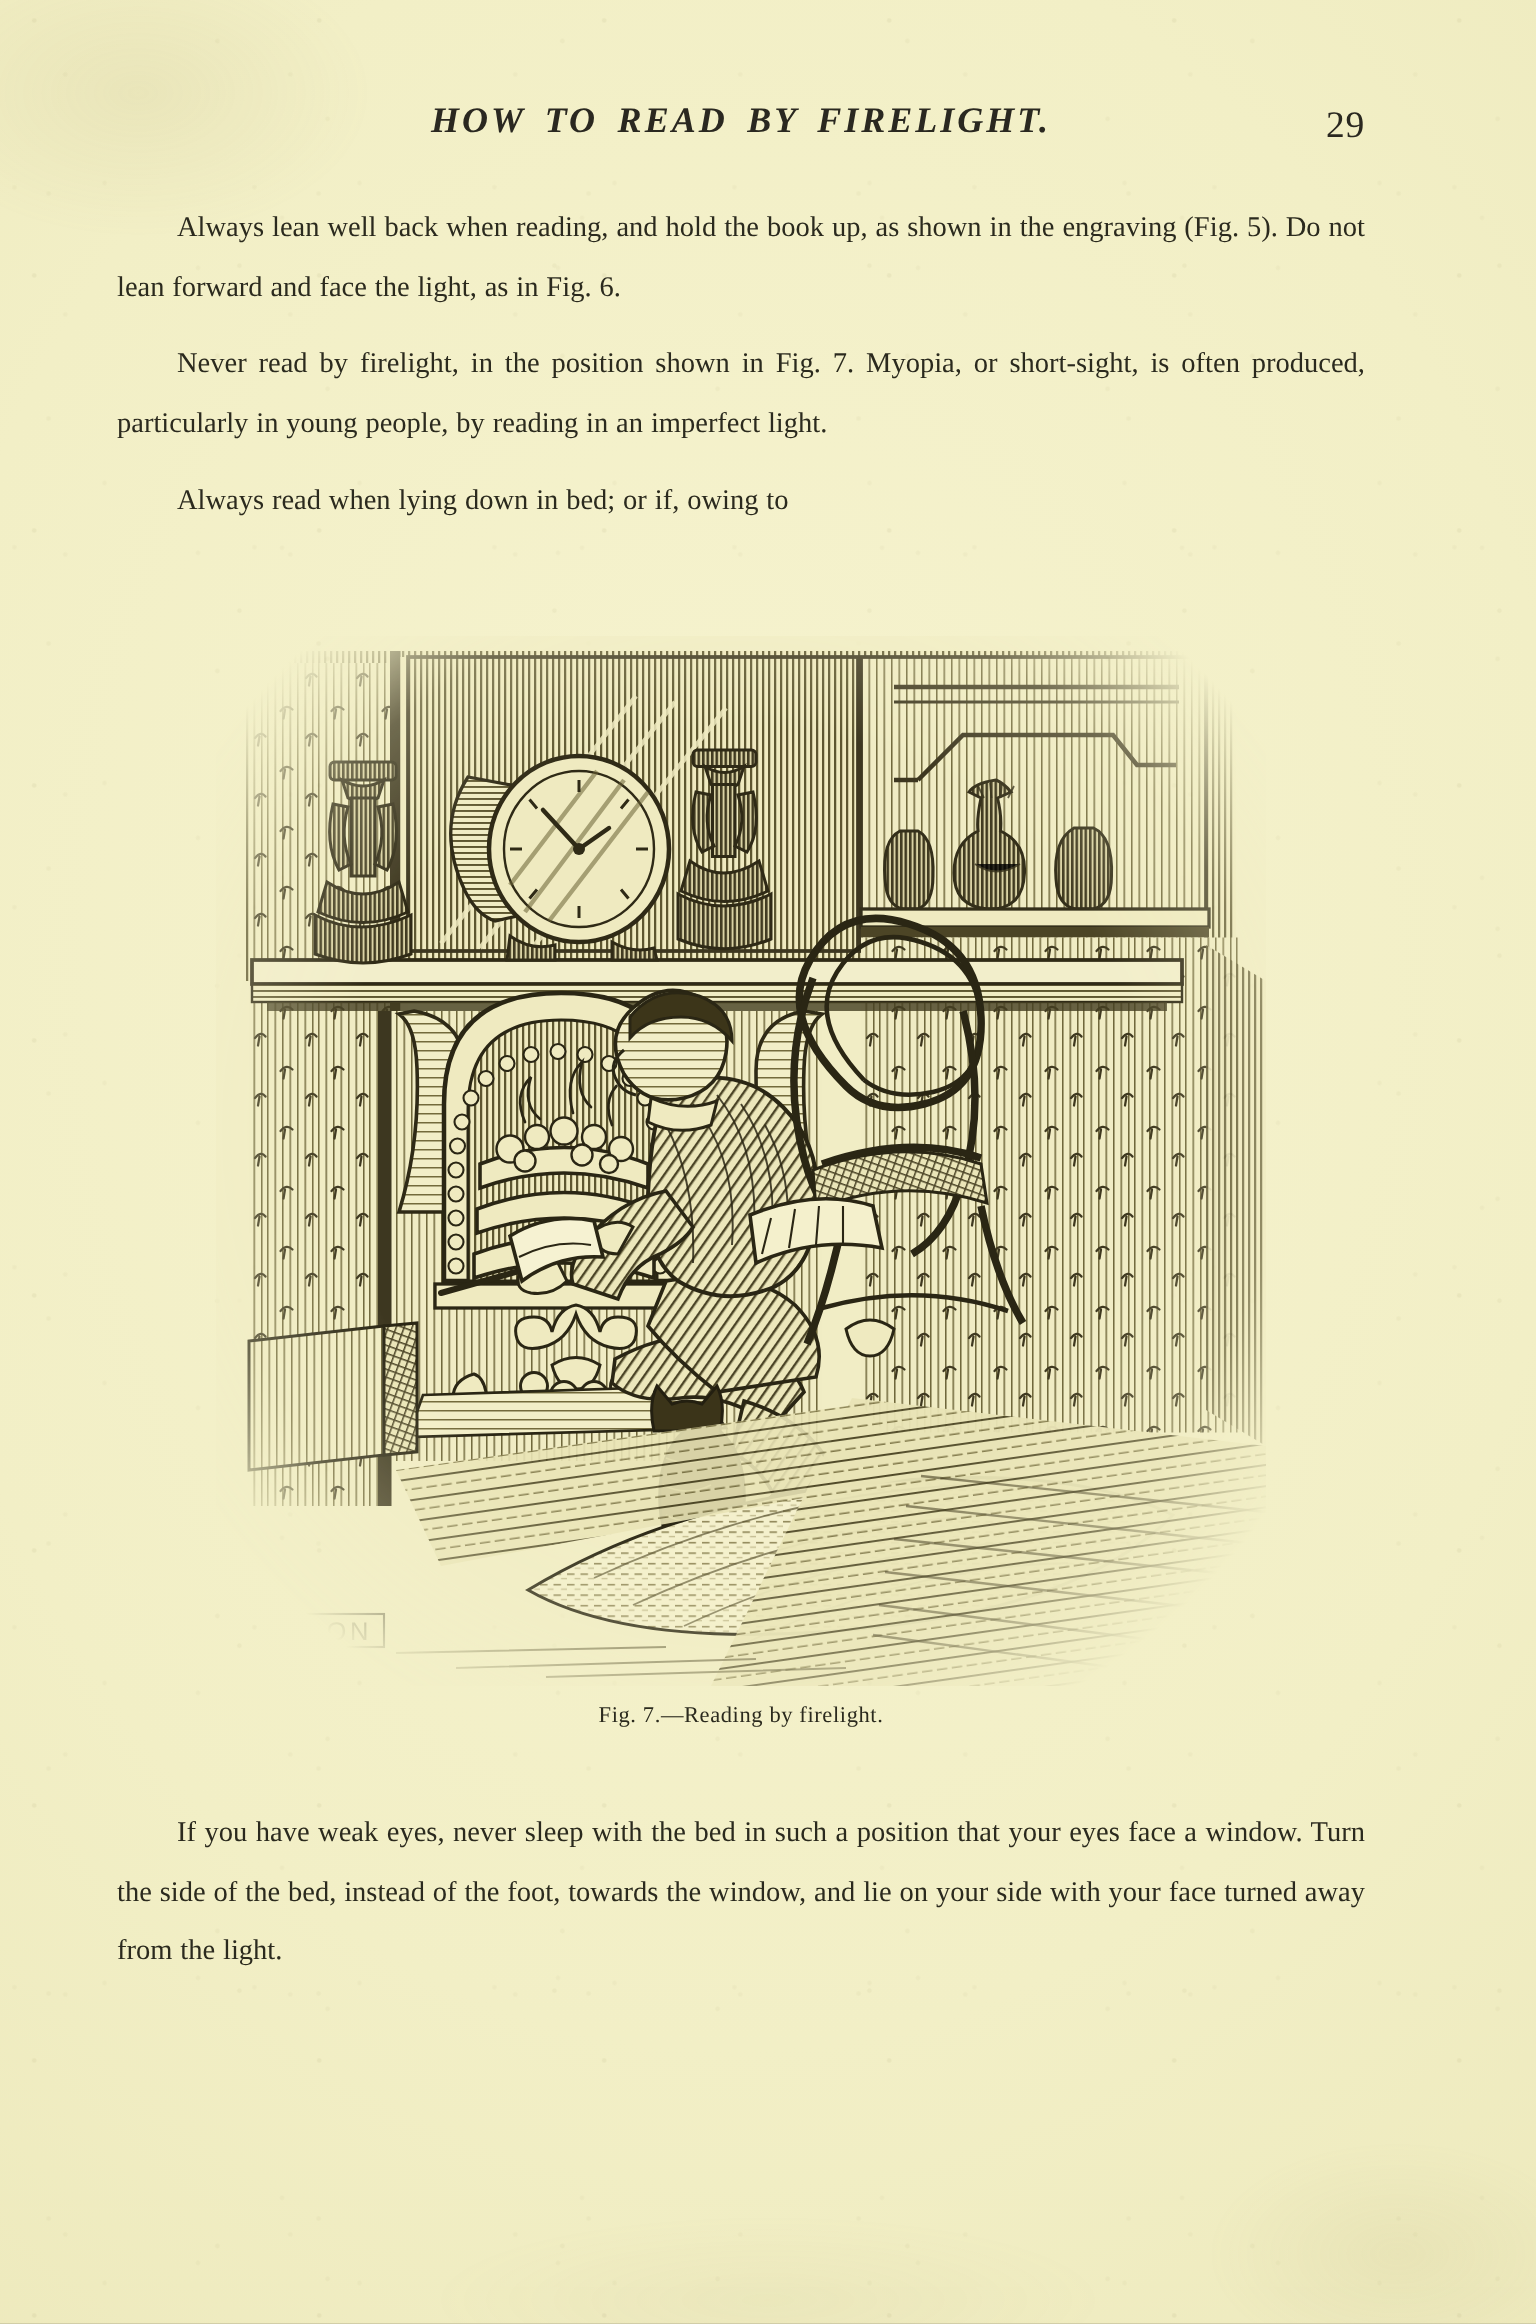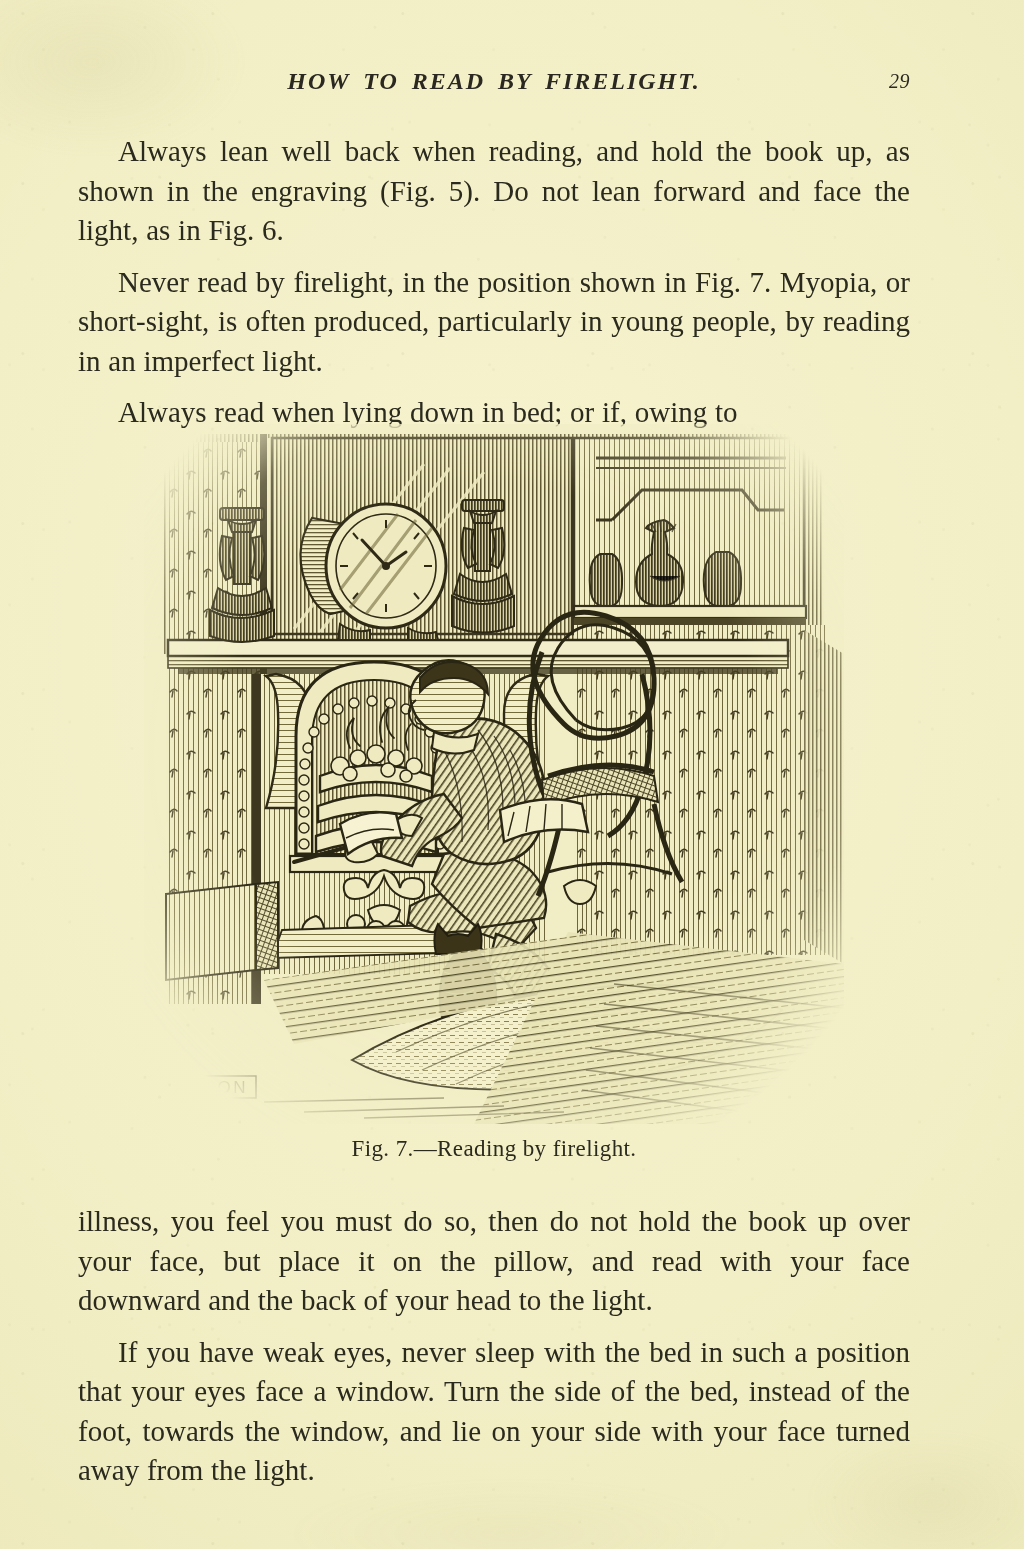--- a/index.html
+++ b/index.html
@@ -69,40 +69,39 @@
     font-size: 24px;
     letter-spacing: 2.0px;
     word-spacing: 5px;
     color: #2a2820;
     white-space: nowrap;
   }
   .folio {
     position: absolute;
     right: 114px;
     top: 70px;
-    font-size: 20px;
+    font-size: 25px;
     letter-spacing: .5px;
     color: #2a2820;
-    font-style: italic;
   }
 
   
   .textblock {
     position: absolute;
     left: 78px;
     width: 832px;
   }
   .textblock.upper { top: 132px; }
   .textblock.lower { top: 1202px; }
 
   .para {
     margin: 0;
     text-align: justify;
     text-align-last: left;
-    font-size: 29px;
+    font-size: 19px;
     line-height: 39.5px;
     color: #2b2a1e;
     text-indent: 40px;
     word-spacing: .5px;
   }
   .para.noindent { text-indent: 0; }
   .para + .para { margin-top: 12px; }
 
   
   .figure {
@@ -118,21 +117,21 @@
     margin: 0 auto;
   }
   .plate {
     display: block;
     width: 700px;
     height: 700px;
   }
   .figcaption {
     margin-top: 12px;
     text-align: center;
-    font-size: 23px;
+    font-size: 15px;
     letter-spacing: .4px;
     color: #2b2a1e;
   }
 </style>
 </head>
 <body>
 
 <div class="page">
 
   <div class="paper-grain"></div>
@@ -494,17 +493,16 @@
             <path d="M120 678 L300 674 M160 688 L360 682 M220 694 L420 688"></path>
           </g>
         </g>
       </svg>
     </div>
 
     <figcaption class="figcaption">Fig. 7.—Reading by firelight.</figcaption>
   </figure>
 
   <div class="textblock lower">
-    <p class="para noindent">illness, you feel you must do so, then do not hold the book up over your face, but place it on the pillow, and read with your face downward and the back of your head to the light.</p>
     <p class="para">If you have weak eyes, never sleep with the bed in such a position that your eyes face a window.  Turn the side of the bed, instead of the foot, towards the window, and lie on your side with your face turned away from the light.</p>
   </div>
 
 </div>
 
 </body></html>

